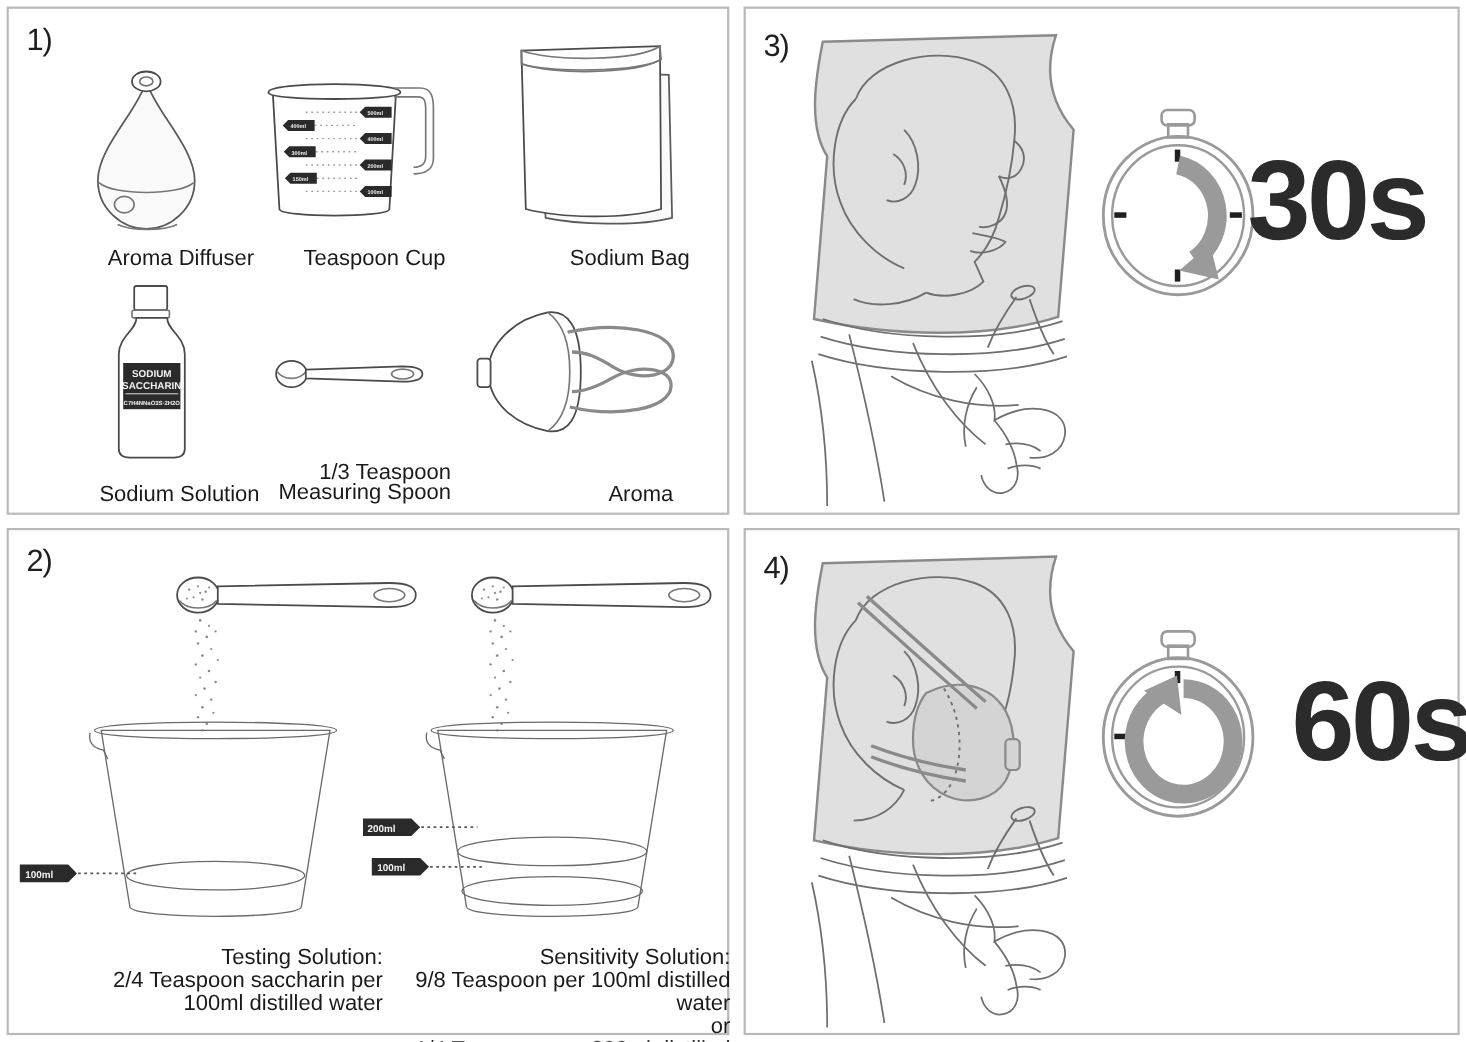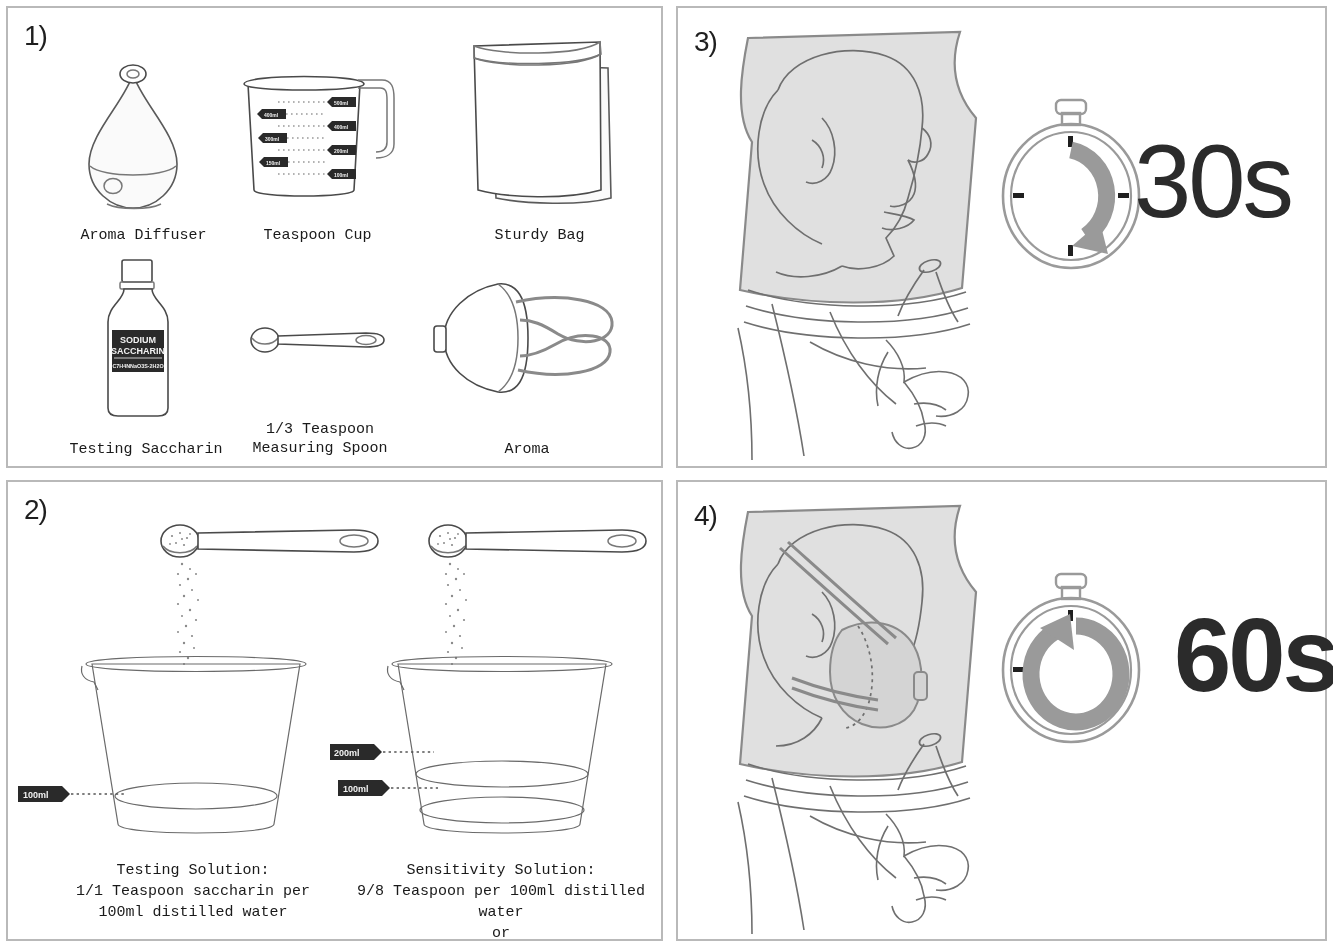--- a/index.html
+++ b/index.html
@@ -10,22 +10,22 @@
   #panel-1{left:6px;  top:6px;   width:657px;height:462px;}
   #panel-2{left:6px;  top:480px; width:657px;height:461px;}
   #panel-3{left:676px;top:6px;   width:651px;height:462px;}
   #panel-4{left:676px;top:480px; width:651px;height:461px;}
 
   .panel-num{position:absolute;font-size:28px;font-weight:400;letter-spacing:-1px;
              font-family:"Liberation Sans",sans-serif;color:#1f1f1f;}
   #panel-1 .panel-num,#panel-2 .panel-num{left:16px;top:12px;}
   #panel-3 .panel-num,#panel-4 .panel-num{left:16px;top:18px;}
 
-  .cap{position:absolute;text-align:center;font-size:15px;line-height:19px;color:#1a1a1a;
-       font-family:Liberation Mono, monospace;white-space:pre-line;}
+  .cap{position:absolute;text-align:right;font-size:20px;line-height:19px;color:#1a1a1a;
+       font-family:Liberation Sans, sans-serif;white-space:pre-line;}
 
   .art{position:absolute;}
   svg{display:block;overflow:visible;}
   .ln2{fill:none;stroke:#777;stroke-width:1.5;}
   .lnw{fill:#fff;stroke:#4a4a4a;stroke-width:1.6;}
   .lnlite{fill:#fafafa;stroke:#5a5a5a;stroke-width:1.6;}
   .thin{fill:none;stroke:#6a6a6a;stroke-width:1.2;}
   .hood{fill:#e0e0e0;stroke:#8a8a8a;stroke-width:2.2;}
   .face{fill:none;stroke:#6f6f6f;stroke-width:1.7;}
   .body{fill:none;stroke:#6f6f6f;stroke-width:1.6;}
@@ -97,21 +97,21 @@
       <svg width="180" height="180" viewBox="0 0 180 180">
         <path class="lnlite" d="M30 32 L148 36 L151 166 C120 174 64 172 36 166 Z"></path>
         <path class="lnw" d="M14 14 L140 10 L141 158 C106 168 48 166 18 158 Z"></path>
         <path class="ln2" d="M14 14 C40 24 118 24 140 10 L141 22 C118 34 40 34 14 26 Z" fill="#c9c9c9"></path>
         <path class="ln2" d="M14 26 C40 36 118 36 141 22"></path>
       </svg>
     </div>
 
     <div class="cap" style="left:48px;top:218px;width:175px;">Aroma Diffuser</div>
     <div class="cap" style="left:222px;top:218px;width:175px;">Teaspoon Cup</div>
-    <div class="cap" style="left:444px;top:218px;width:175px;">Sturdy Bag</div>
+    <div class="cap" style="left:444px;top:218px;width:175px;">Sodium Bag</div>
 
     <div class="art" style="left:88px;top:248px;text-align:right;">
       <svg width="110" height="165" viewBox="0 0 110 165">
         <rect class="lnw" x="26" y="4" width="30" height="22" rx="2"></rect>
         <rect class="ln2" x="24" y="26" width="34" height="7" rx="1.5" fill="#fff"></rect>
         <path class="lnw" d="M28 33 C28 44 12 50 12 66 L12 152 C12 158 16 160 22 160 L62 160 C68 160 72 158 72 152 L72 66 C72 50 56 44 56 33 Z"></path>
         <rect class="tagbox" x="16" y="74" width="52" height="42"></rect>
         <g class="tagtxt" text-anchor="middle">
           <text x="42" y="87" font-size="9">SODIUM</text>
           <text x="42" y="98" font-size="9">SACCHARIN</text>
@@ -133,21 +133,21 @@
     <div class="art" style="left:424px;top:268px;">
       <svg width="200" height="125" viewBox="0 0 200 125">
         <path class="lnw" d="M66 8 C36 14 12 36 12 62 C12 90 36 110 66 116 C84 118 96 106 96 62 C96 20 84 6 66 8 Z"></path>
         <path class="ln2" d="M66 8 C80 18 86 38 86 62 C86 88 80 106 66 116"></path>
         <rect class="lnw" x="2" y="50" width="12" height="26" rx="3"></rect>
         <path class="strap" d="M84 26 C130 16 178 24 180 46 C182 66 150 72 126 58 C110 48 100 44 88 44"></path>
         <path class="strap" d="M86 94 C130 104 176 96 178 76 C180 58 148 54 124 68 C110 76 98 80 88 80"></path>
       </svg>
     </div>
 
-    <div class="cap" style="left:48px;top:432px;width:180px;">Testing Saccharin</div>
+    <div class="cap" style="left:48px;top:432px;width:180px;">Sodium Solution</div>
     <div class="cap" style="left:222px;top:412px;width:180px;">1/3 Teaspoon
 Measuring Spoon</div>
     <div class="cap" style="left:434px;top:432px;width:170px;">Aroma</div>
   </div>
 
   <div class="panel" id="panel-2">
     <div class="panel-num">2)</div>
 
     <div class="art" style="left:150px;top:40px;">
       <svg width="230" height="40" viewBox="0 0 230 40">
@@ -273,21 +273,21 @@
     </div>
     <div class="art" style="left:326px;top:292px;">
       <svg width="120" height="30" viewBox="0 0 120 30">
         <path class="tagbox" d="M4 6 h44 l8 8 l-8 8 h-44 Z"></path>
         <text class="tagtxt" x="9" y="18" font-size="9">100ml</text>
         <line class="dotted" x1="57" y1="14" x2="104" y2="14"></line>
       </svg>
     </div>
 
     <div class="cap" style="left:30px;top:378px;width:310px;line-height:21px;">Testing Solution:
-1/1 Teaspoon saccharin per
+2/4 Teaspoon saccharin per
 100ml distilled water</div>
     <div class="cap" style="left:330px;top:378px;width:326px;line-height:21px;">Sensitivity Solution:
 9/8 Teaspoon per 100ml distilled water
 or
 1/4 Teaspoon per 200ml distilled water</div>
   </div>
 
   <div class="panel" id="panel-3">
     <div class="panel-num">3)</div>
 
@@ -327,21 +327,21 @@
         <ellipse class="swatch-arc" cx="75" cy="100" rx="68" ry="72" stroke-width="2.6" fill="#fff"></ellipse>
         <ellipse class="swatch-arc" cx="75" cy="100" rx="60" ry="64" stroke-width="2.2" fill="#fff"></ellipse>
         <rect x="72" y="40" width="5" height="11" fill="#1f1f1f"></rect>
         <rect x="72" y="149" width="5" height="11" fill="#1f1f1f"></rect>
         <rect x="17" y="97" width="11" height="5" fill="#1f1f1f"></rect>
         <rect x="122" y="97" width="11" height="5" fill="#1f1f1f"></rect>
         <path d="M75 54 A 44 47 0 0 1 90 140" fill="none" stroke="#9a9a9a" stroke-width="17"></path>
         <path d="M104 126 L112 158 L76 150 Z" fill="#9a9a9a"></path>
       </svg>
     </div>
-    <div style="position:absolute;left:456px;top:122px;font-size:103px;line-height:103px;font-weight:400;color:#2b2b2b;letter-spacing:-3px;">30s</div>
+    <div style="position:absolute;left:456px;top:122px;font-size:103px;line-height:103px;font-weight:700;color:#2b2b2b;letter-spacing:-3px;">30s</div>
   </div>
 
   <div class="panel" id="panel-4">
     <div class="panel-num">4)</div>
 
     <div class="art" style="left:40px;top:14px;">
       <svg width="330" height="440" viewBox="0 0 330 440">
         <path class="hood" d="M30 16 L242 10 C232 40 236 70 258 96 L244 266 C180 286 92 284 22 268 L34 120 C16 92 24 46 30 16 Z"></path>
         <path class="face" d="M60 68 C72 34 128 20 168 34 C196 44 208 72 204 106 C202 126 198 146 192 160"></path>
         <path class="face" d="M104 96 C116 108 120 130 114 146 C110 158 98 164 88 160"></path>

